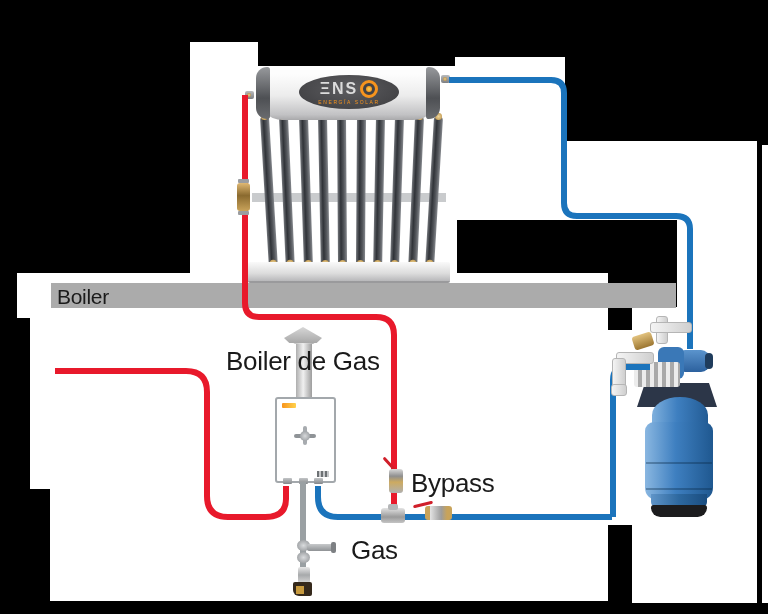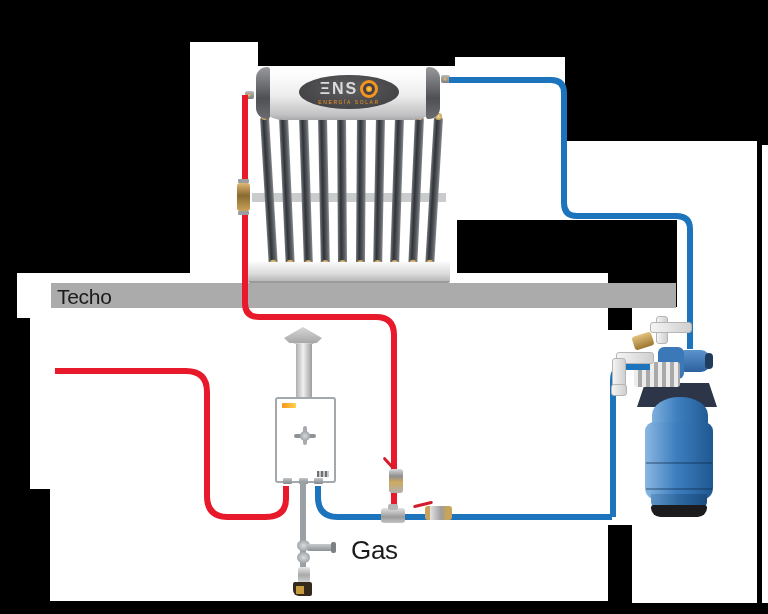--- a/index.html
+++ b/index.html
@@ -205,16 +205,18 @@
   <div class="abs" id="tee-fitting"></div>
   <div class="abs red-lever" style="left:413px;top:503px;width:20px;transform:rotate(-14deg);"></div>
   <div class="abs" id="ball-valve"></div>
   <div class="abs gas-ball" style="left:297px;top:540px;"></div>
   <div class="abs gas-ball" style="left:297px;top:552px;"></div>
   <div class="abs" id="gas-stub"></div>
   <div class="abs" id="gas-stub-cap"></div>
   <div class="abs" id="gas-union"></div>
   <div class="abs" id="gas-elbow"></div>
 
-  <div class="lbl" id="techo-label">Techo</div>
+  <div class="lbl" id="techo-label">Boiler</div>
+  <div class="lbl" style="left:226px;top:346px;">Boiler de Gas</div>
+  <div class="lbl" style="left:411px;top:468px;">Bypass</div>
   <div class="lbl" style="left:351px;top:535px;">Gas</div>
 
 </div>
 
 </body></html>

